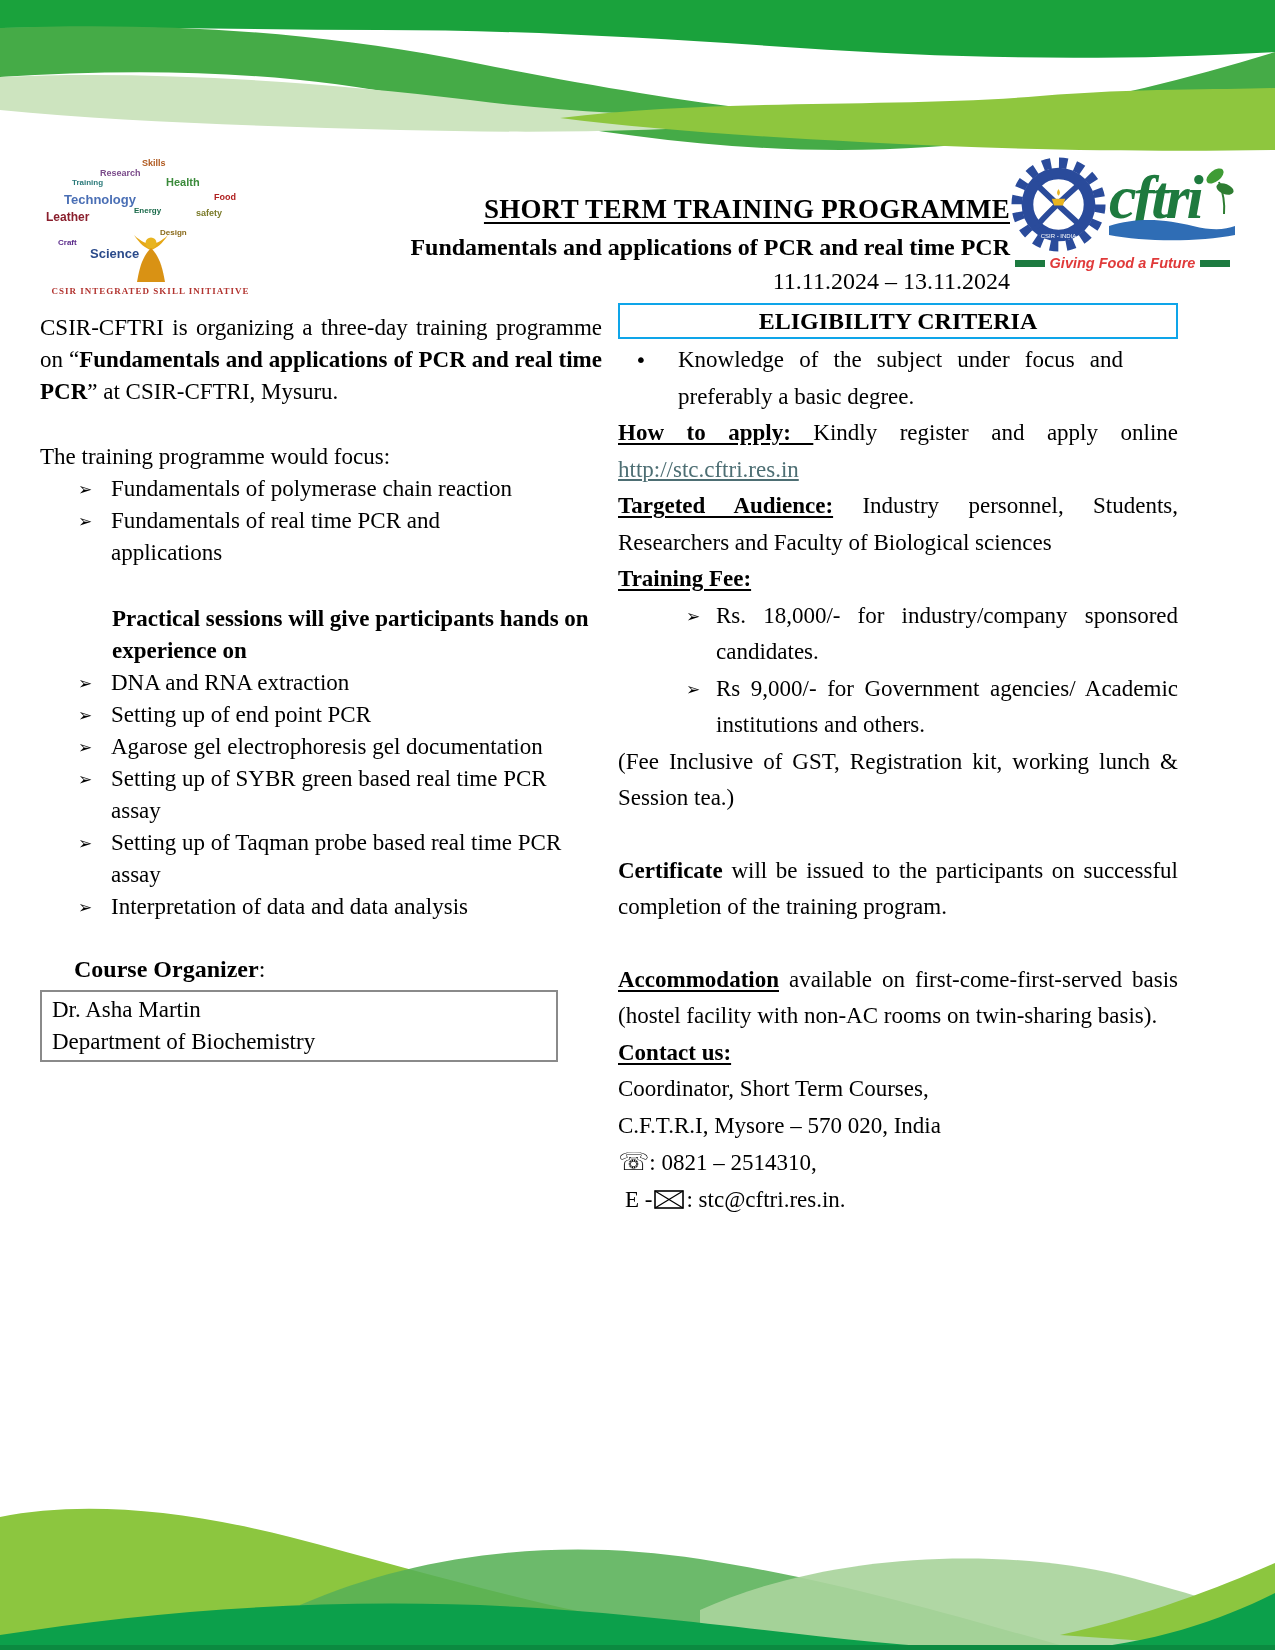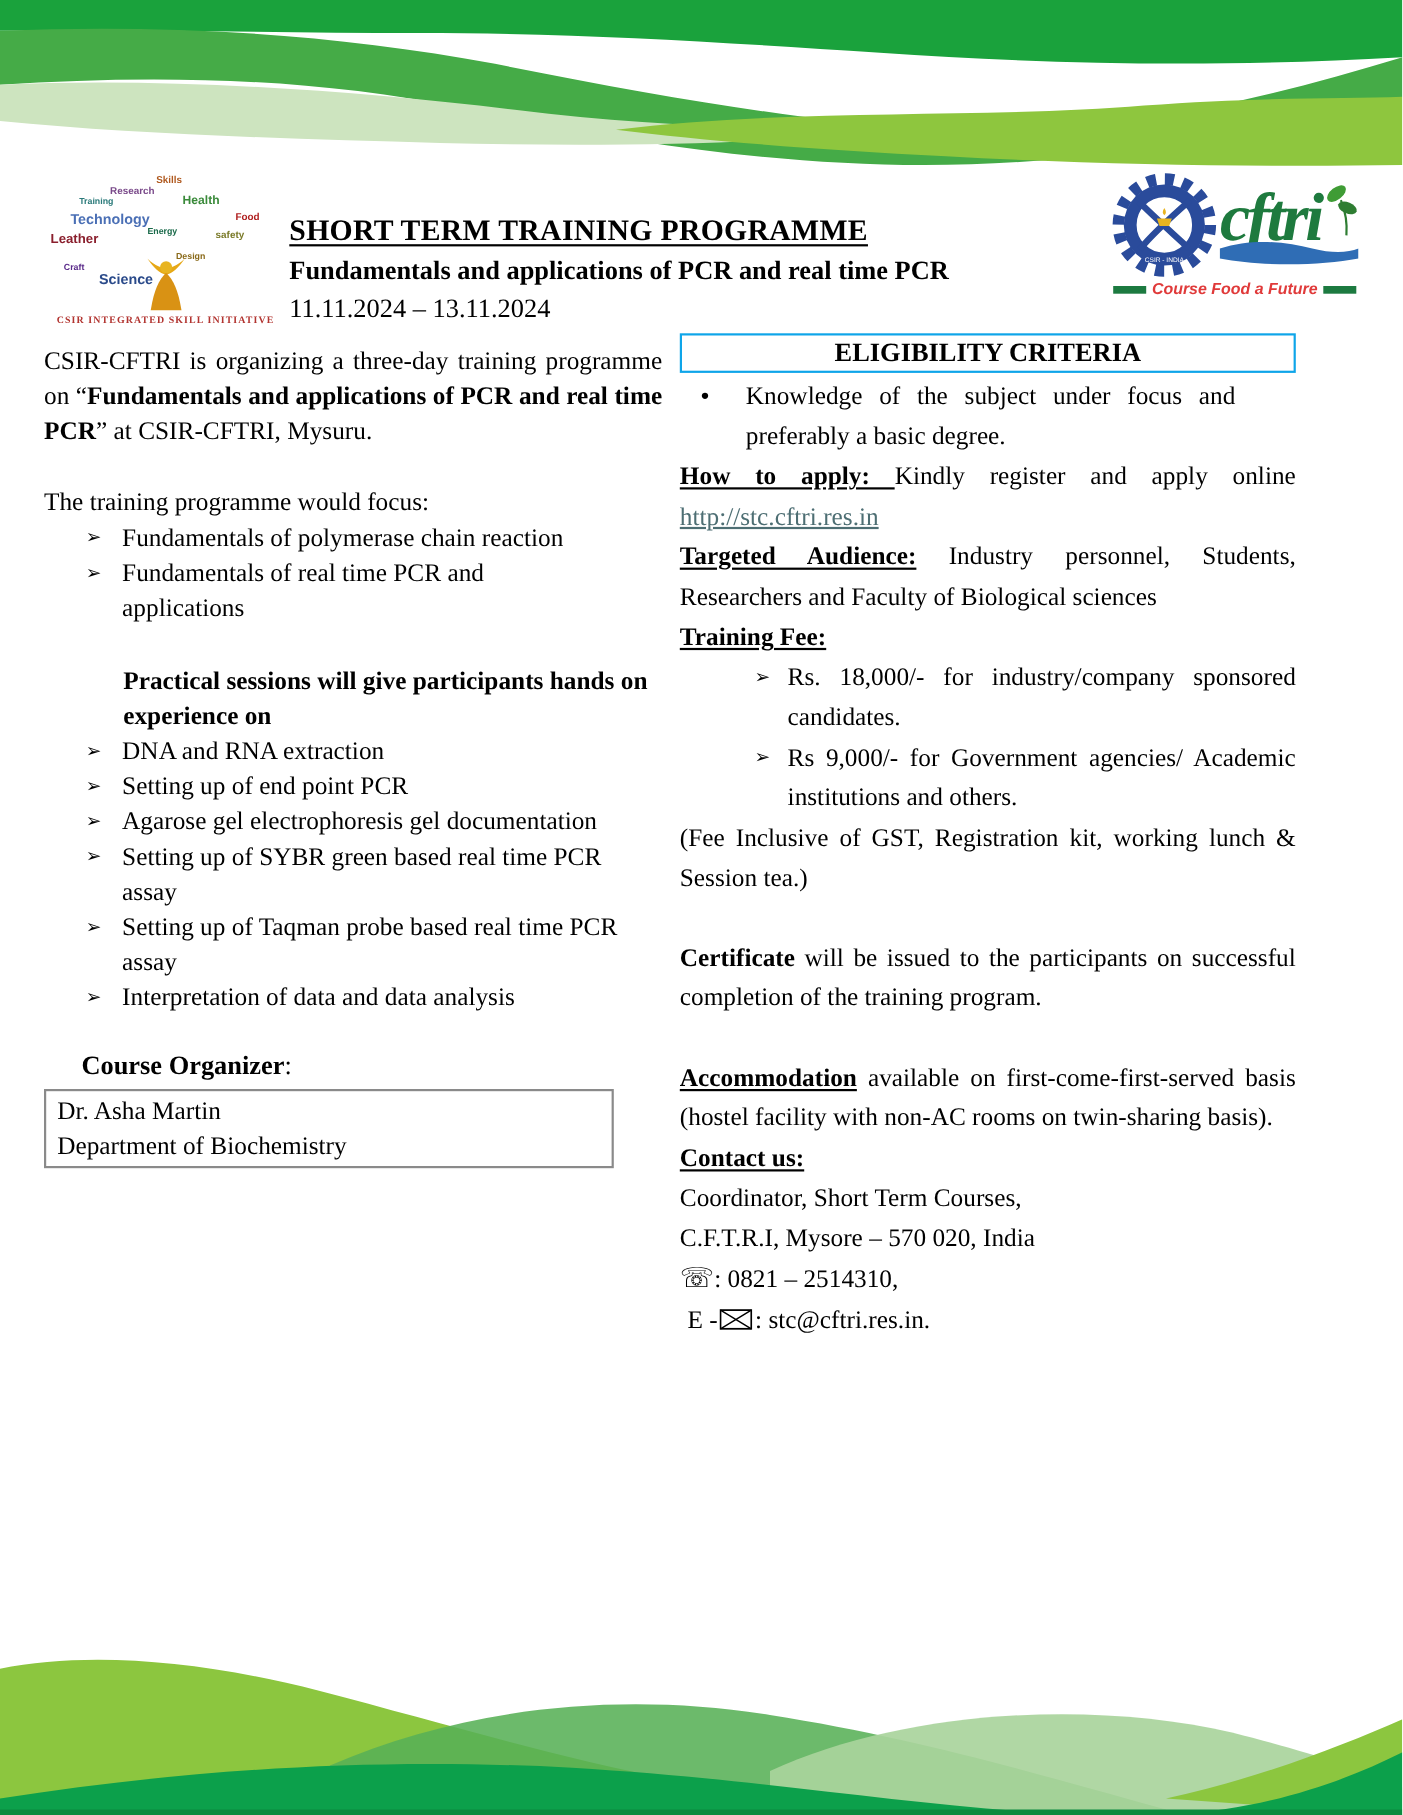--- a/index.html
+++ b/index.html
@@ -9,21 +9,21 @@
   .top-banner{position:absolute;top:0;left:0;width:1275px;height:195px;}
   .bottom-banner{position:absolute;bottom:0;left:0;width:1275px;height:175px;}
 
   
   .header-row{position:absolute;top:146px;left:38px;right:40px;display:flex;align-items:flex-start;}
   .cloud-logo{flex:none;width:225px;height:150px;position:relative;}
   .cloud-word{position:absolute;font-family:"Liberation Sans",sans-serif;font-weight:bold;white-space:nowrap;}
   .cloud-caption{position:absolute;left:0;right:0;bottom:0;text-align:center;
       font-size:9px;font-weight:bold;color:#b23430;letter-spacing:1px;font-family:"Liberation Serif",serif;}
   .trunk{position:absolute;left:86px;bottom:13px;}
-  .title-block{flex:1;text-align:left;padding-top:48px;}
+  .title-block{flex:1;text-align:right;padding-top:48px;}
   .main-title{font-size:27px;font-weight:bold;text-decoration:underline;text-underline-offset:4px;
       text-decoration-thickness:2px;letter-spacing:.3px;}
   .sub-title{font-size:24px;font-weight:bold;margin-top:9px;}
   .dates{font-size:24px;font-weight:normal;margin-top:7px;}
   .csir-logo{flex:none;width:225px;padding-top:10px;}
   .csir-row{display:flex;align-items:flex-start;}
   .cftri-tagline{display:flex;align-items:center;justify-content:center;margin-top:2px;gap:5px;}
   .tag-bar{width:30px;height:7px;background:#1c7a40;}
   .tag-text{font-family:"Liberation Sans",sans-serif;font-style:italic;font-weight:bold;
       color:#e03a3a;font-size:14.5px;white-space:nowrap;}
@@ -121,21 +121,21 @@
         <svg width="128" height="97" viewBox="0 0 128 97">
           <text x="2" y="62" font-size="62" font-weight="bold" font-style="italic" fill="#1e7a3e" font-family="Liberation Serif, serif" letter-spacing="-3">cftri</text>
           <ellipse cx="108" cy="20" rx="10" ry="5.5" fill="#3f9c35" transform="rotate(-38 108 20)"></ellipse>
           <ellipse cx="118" cy="33" rx="9" ry="5" fill="#2e7d32" transform="rotate(22 118 33)"></ellipse>
           <path d="M112,26 C116,36 118,46 117,58" stroke="#2e7d32" stroke-width="2" fill="none"></path>
           <path d="M2,70 C32,60 62,64 86,70 C104,74.5 118,74 128,70 L128,79 C92,86 38,86 2,79 Z" fill="#2f6db5"></path>
         </svg>
       </div>
       <div class="cftri-tagline">
         <span class="tag-bar"></span>
-        <span class="tag-text">Course Food a Future</span>
+        <span class="tag-text">Giving Food a Future</span>
         <span class="tag-bar"></span>
       </div>
     </div>
   </div>
 
   <div class="columns">
 
     <div class="col-left">
       <p class="justify intro"><span>CSIR-CFTRI is organizing a three-day training programme on “</span><span class="b">Fundamentals and applications of PCR and real time PCR</span><span>” at CSIR-CFTRI, Mysuru.</span></p>
 

